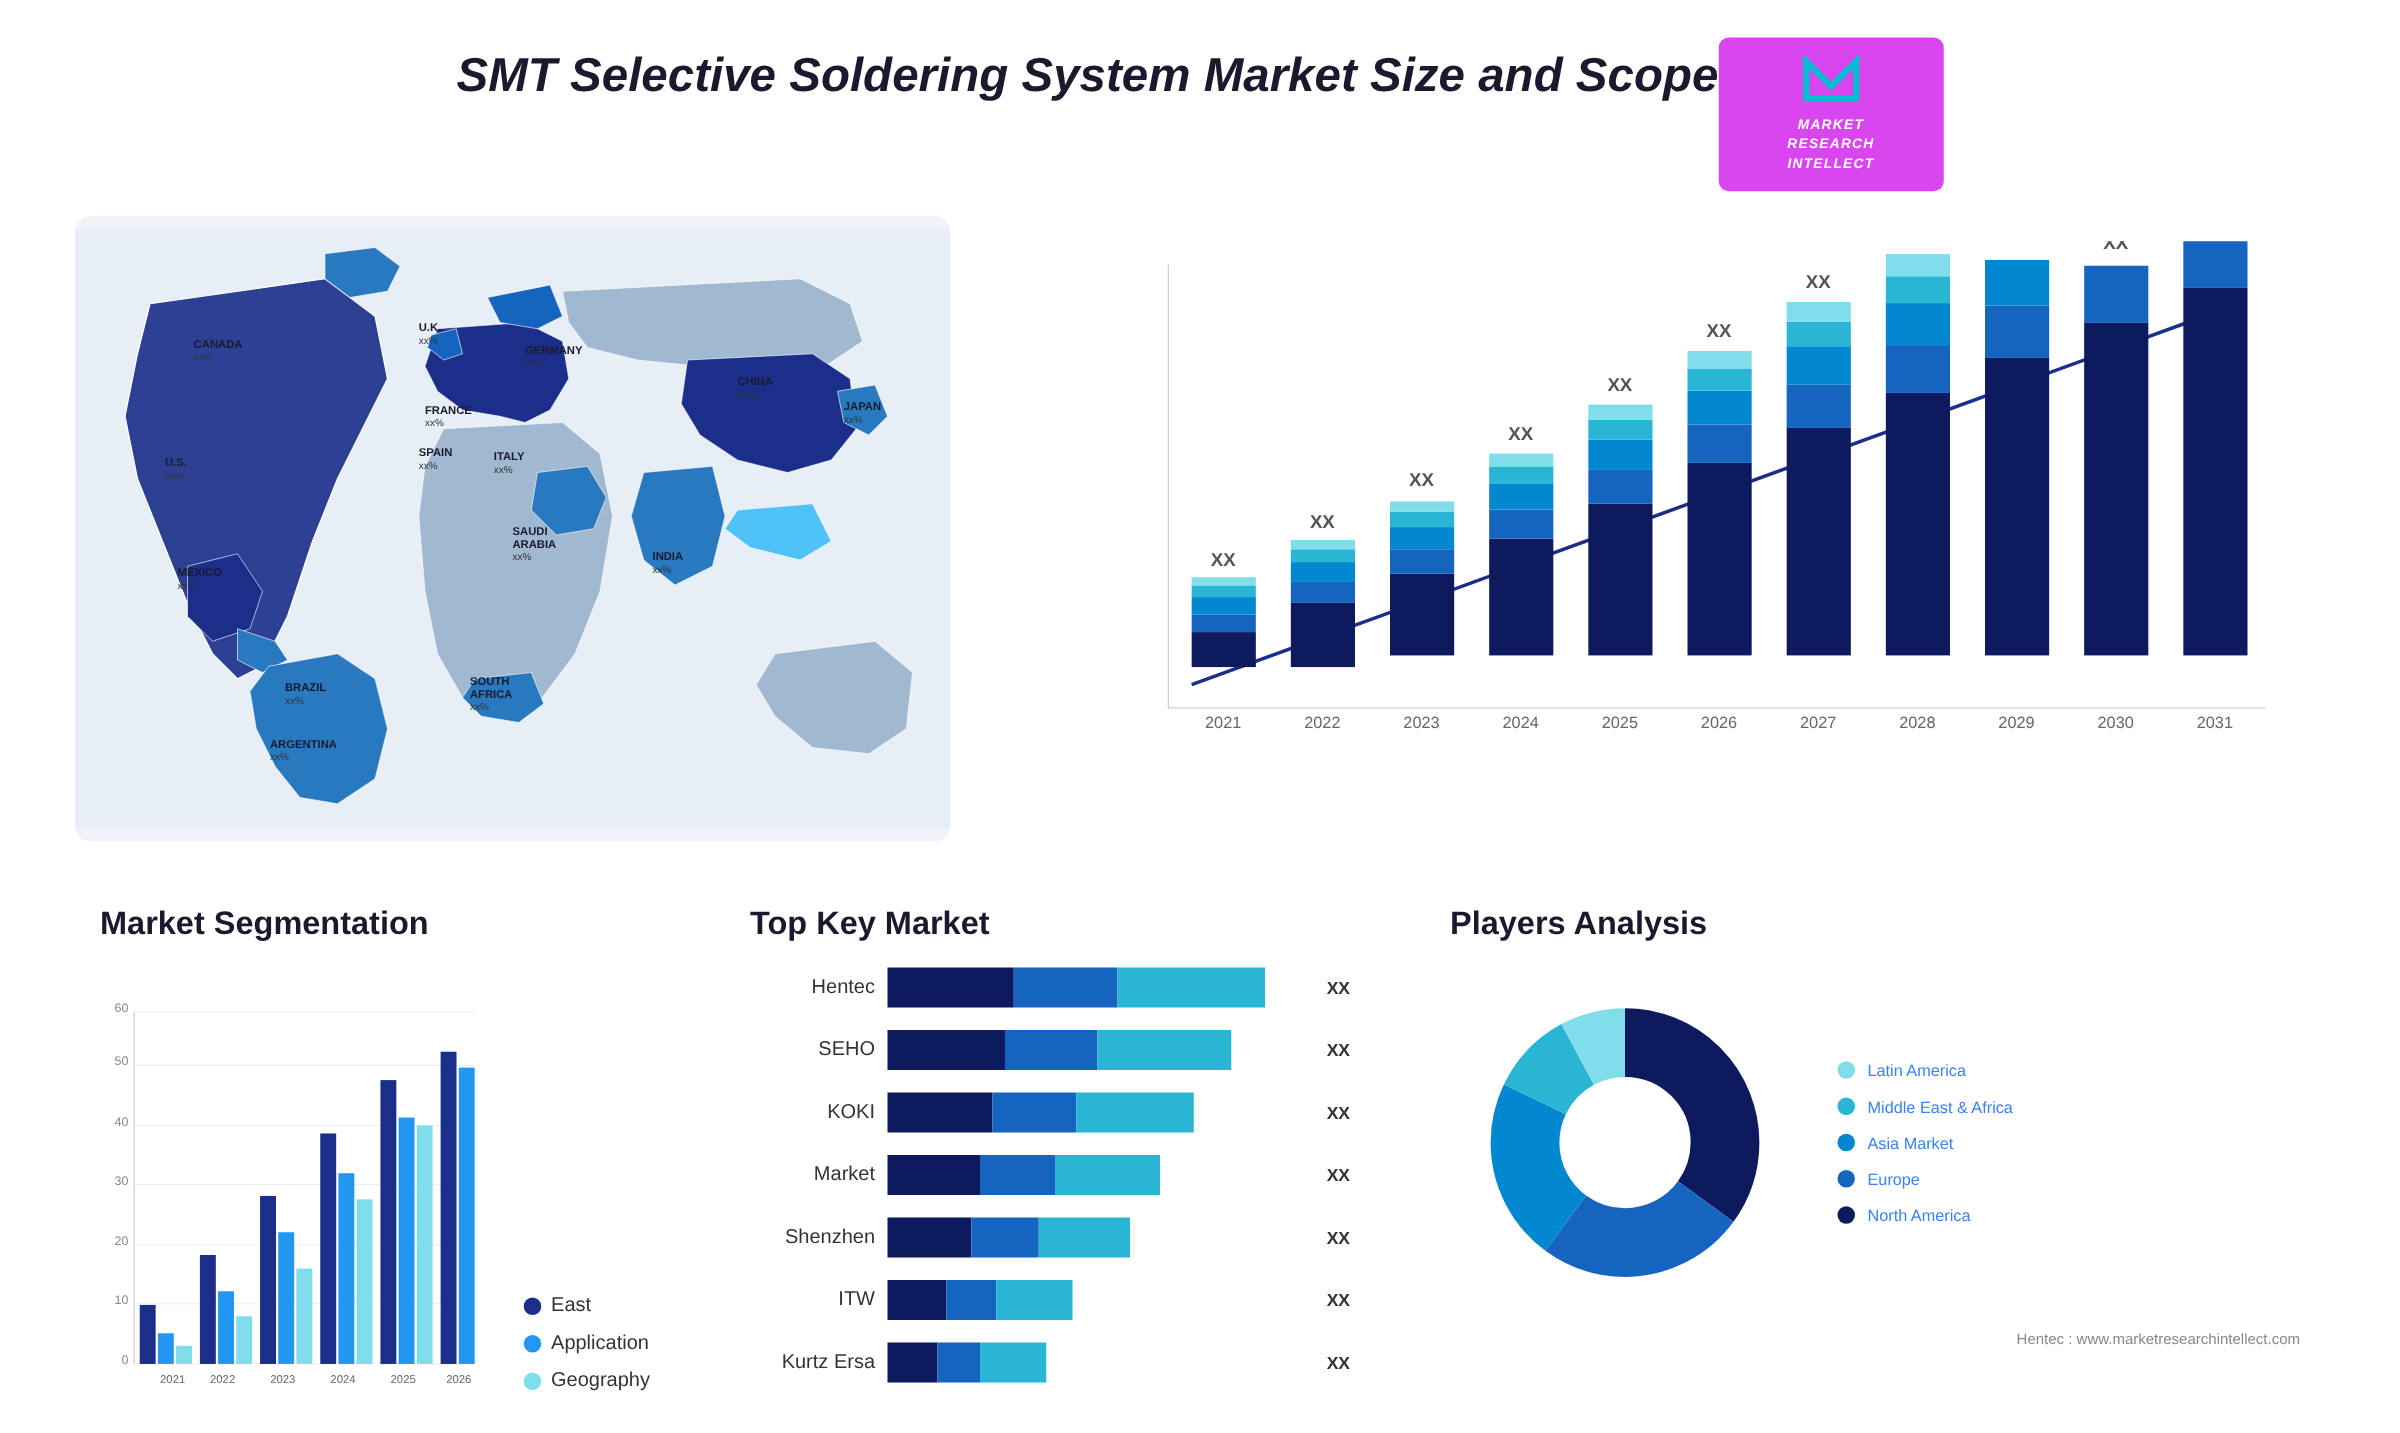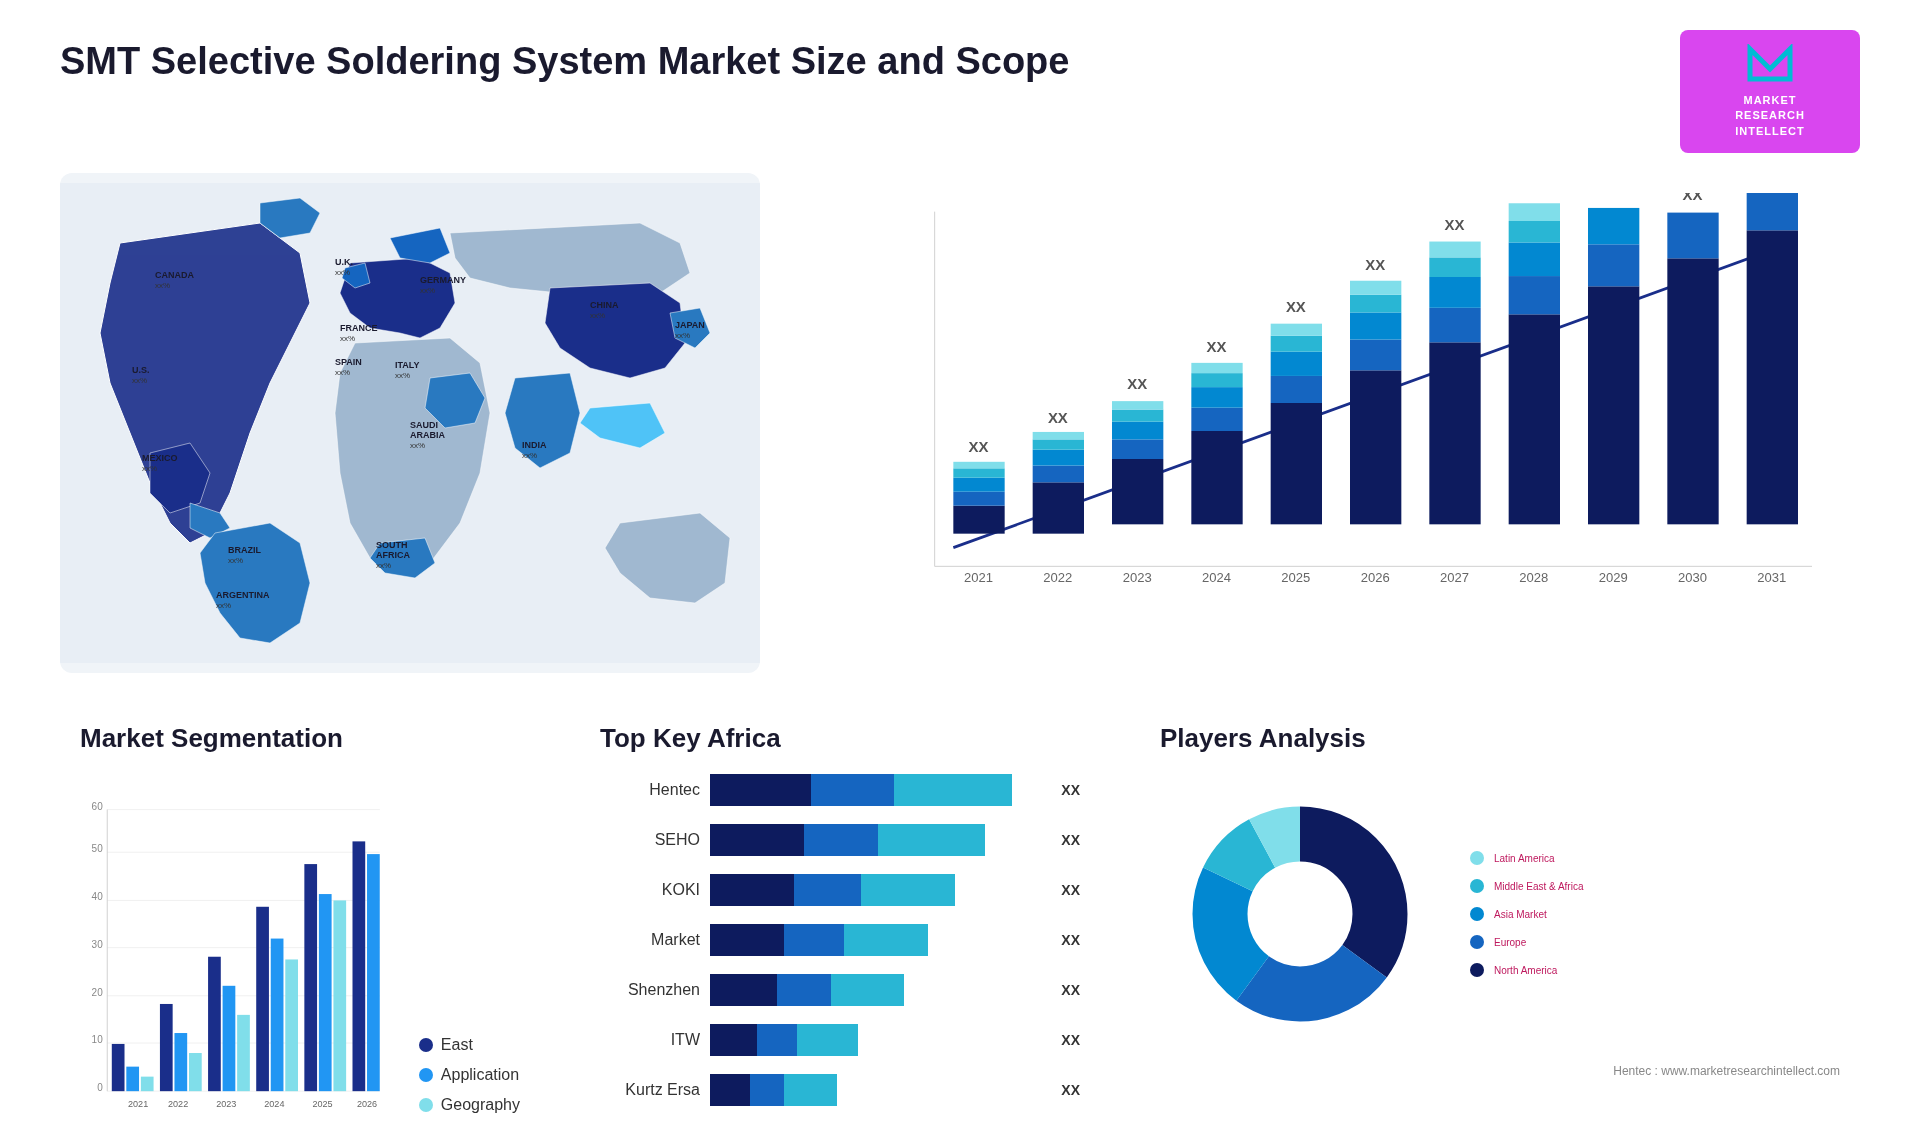--- a/index.html
+++ b/index.html
@@ -11,23 +11,24 @@
       overflow: hidden;
     }
     .page-container {
       width: 1920px;
       min-height: 1146px;
       padding: 30px 60px;
       background: #fff;
     }
     .header {
       display: flex;
-      justify-content: space-between;
+      justify-content: center;
       align-items: flex-start;
       margin-bottom: 20px;
+      font-style: italic;
     }
     .page-title {
       font-size: 38px;
       font-weight: 600;
       color: #1a1a2e;
       margin-top: 10px;
     }
     .logo-area {
       display: flex;
       flex-direction: column;
@@ -183,22 +184,22 @@
     }
     .donut-legend {
       display: flex;
       flex-direction: column;
       gap: 14px;
     }
     .donut-legend-item {
       display: flex;
       align-items: center;
       gap: 10px;
-      font-size: 10px;
-      color: #be185d;
+      font-size: 13px;
+      color: #3b82f6;
     }
     .donut-legend-dot {
       width: 14px;
       height: 14px;
       border-radius: 50%;
     }
     .source-text {
       font-size: 12px;
       color: #888;
       text-align: right;
@@ -478,21 +479,21 @@
           </div>
           <div class="legend-item">
             <div class="legend-dot" style="background:#80DEEA"></div>
             <span>Geography</span>
           </div>
         </div>
       </div>
     </div>
 
     <div class="key-players">
-      <h2 class="section-title">Top Key Africa</h2>
+      <h2 class="section-title">Top Key Market</h2>
       <div class="players-chart">
 
         <div class="player-row">
           <div class="player-name">Hentec</div>
           <div class="player-bar-container">
             <div class="player-bar-segment" style="width:30%;background:#0D1B5E"></div>
             <div class="player-bar-segment" style="width:25%;background:#1565C0"></div>
             <div class="player-bar-segment" style="width:35%;background:#29B6D4"></div>
           </div>
           <span class="player-label">XX</span>

